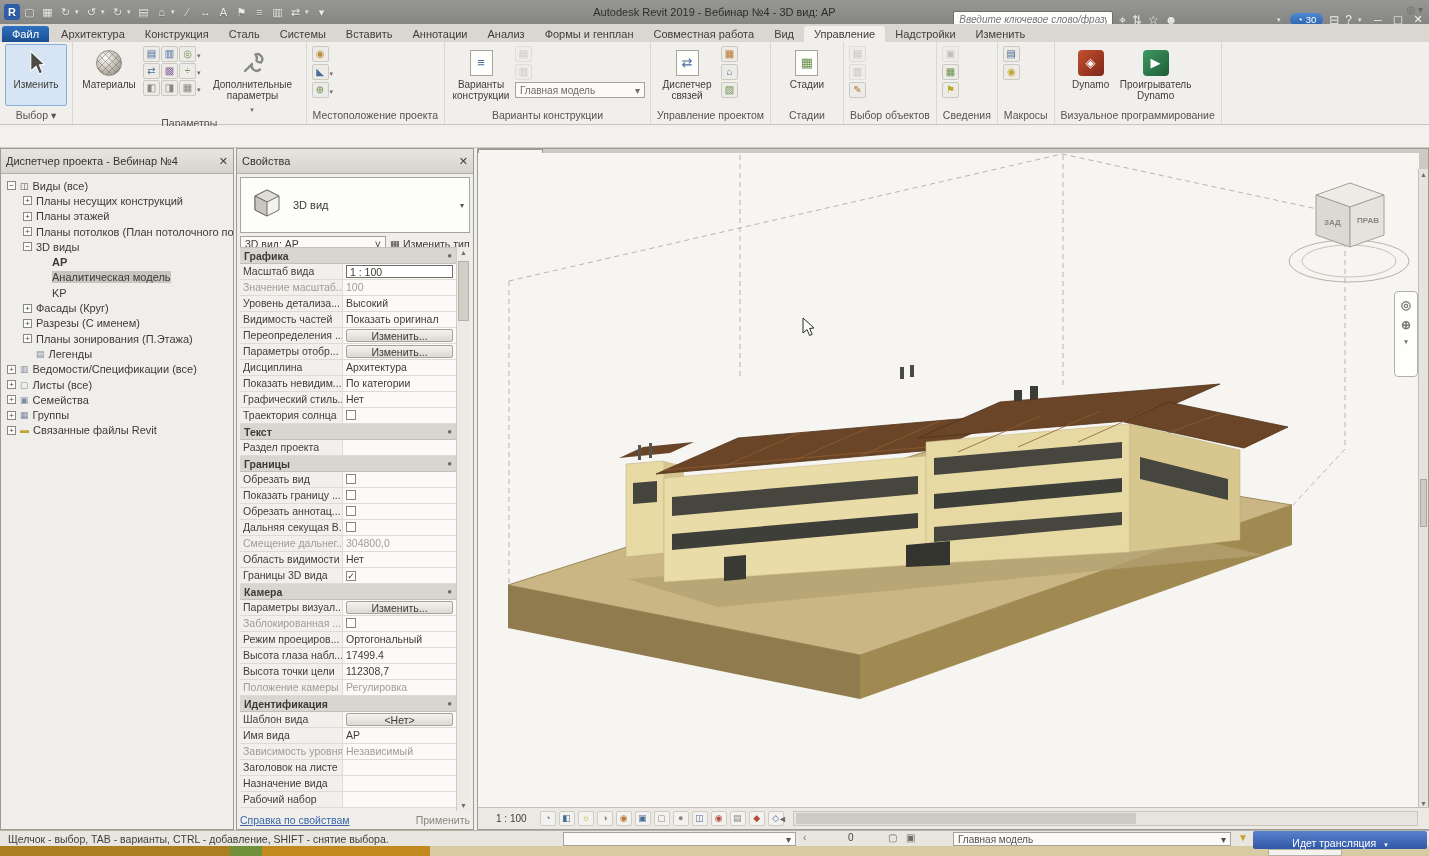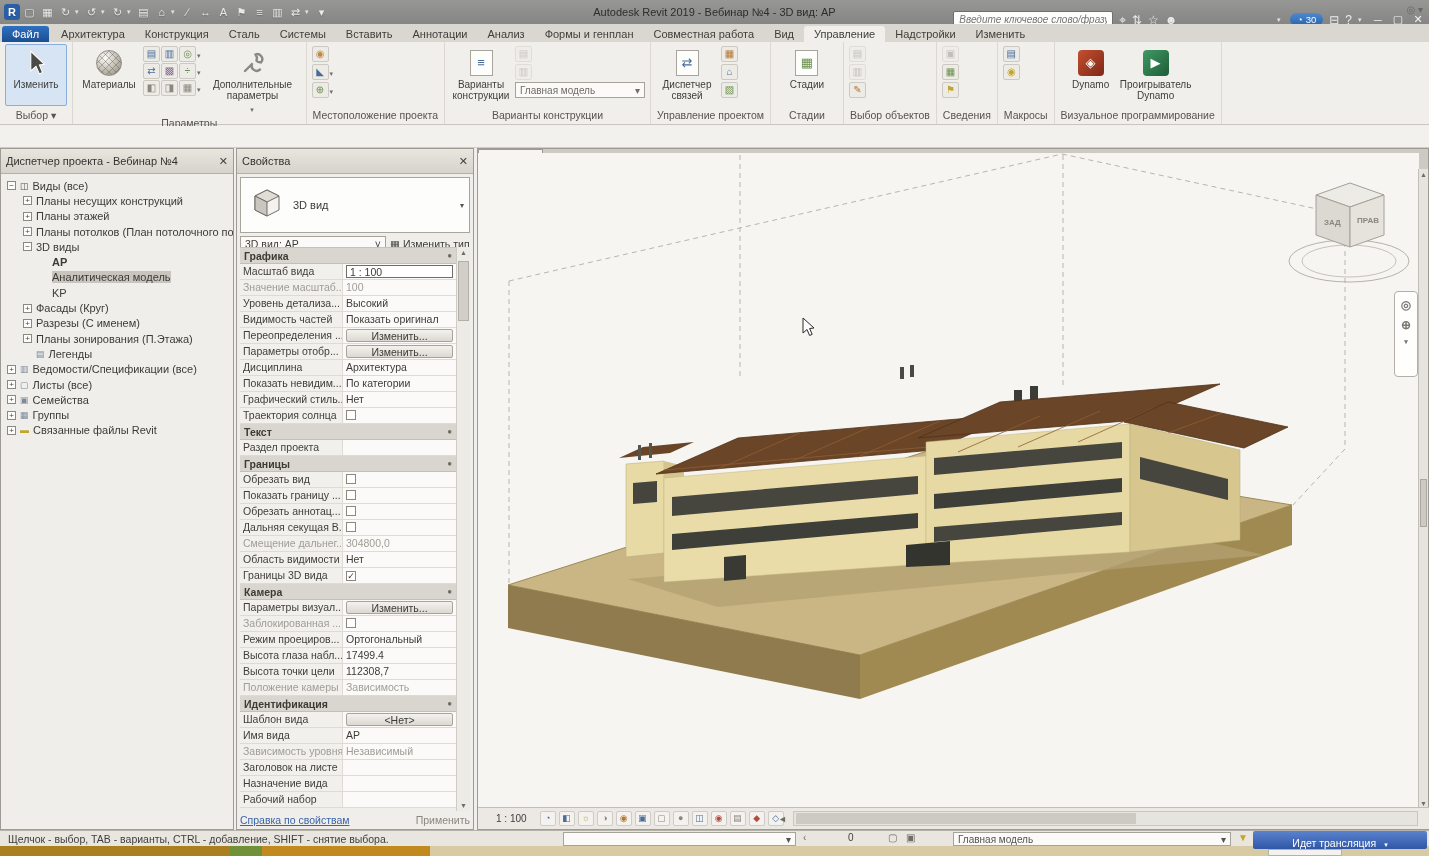--- a/index.html
+++ b/index.html
@@ -630,21 +630,21 @@
         <div class="prow">
           <span class="plab">Высота глаза набл...</span>
           <span class="pval">17499.4</span>
         </div>
         <div class="prow">
           <span class="plab">Высота точки цели</span>
           <span class="pval">112308,7</span>
         </div>
         <div class="prow dim">
           <span class="plab">Положение камеры</span>
-          <span class="pval">Зависимость</span>
+          <span class="pval">Регулировка</span>
         </div>
         <div class="psec">
           <span>Идентификация</span>
           <span class="pin">●</span>
         </div>
         <div class="prow">
           <span class="plab">Шаблон вида</span>
           <span class="pval">
             <div class="vbtn">&lt;Нет&gt;</div>
           </span>

